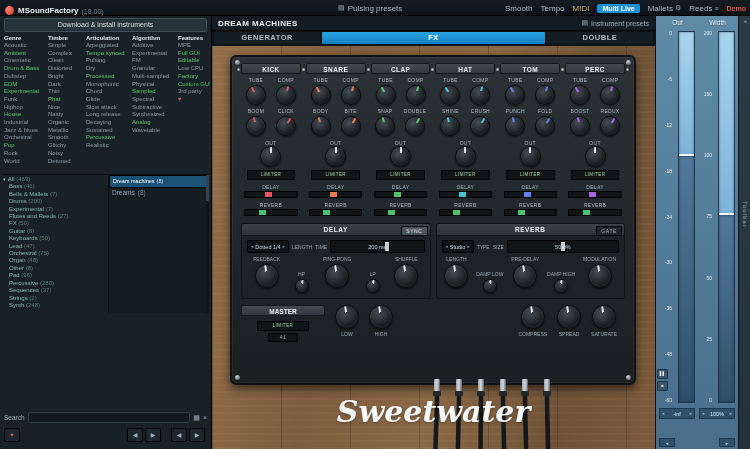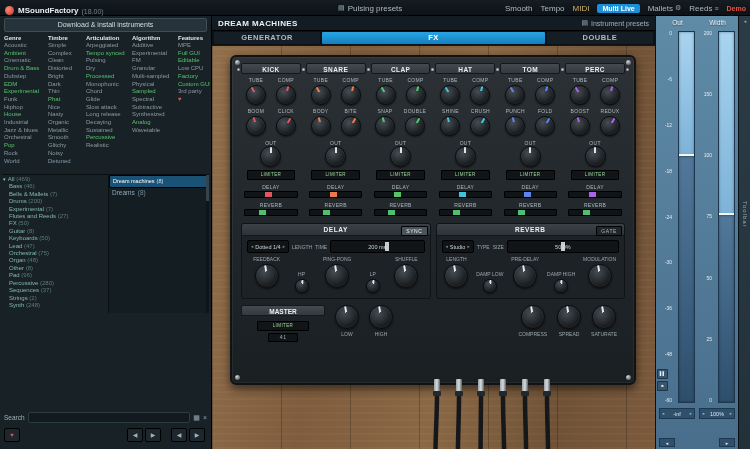--- a/index.html
+++ b/index.html
@@ -886,20 +886,21 @@
           <rect x="93" y="12" width="8" height="5" rx="1" fill="#23282c"></rect>
           <path d="M97,17 C97,44 99,70 98,104" stroke="#15181b" stroke-width="4.5" fill="none"></path>
         </g>
       <g>
           <rect x="116" y="0" width="6" height="14" rx="1" fill="url(#mg)"></rect>
           <rect x="115" y="12" width="8" height="5" rx="1" fill="#23282c"></rect>
           <path d="M119,17 C119,46 121,74 120,104" stroke="#15181b" stroke-width="4.5" fill="none"></path>
         </g>
     </svg>
 
+    <div class="watermark">Sweetwater</div>
   </div>
 </div>
 
 <div class="meter">
   <div class="mcol" style="left:3px">
     <div class="mlabel">Out</div>
     <div class="mscale">
 
     <div class="srow">0</div>
         <div class="srow">-6</div>

